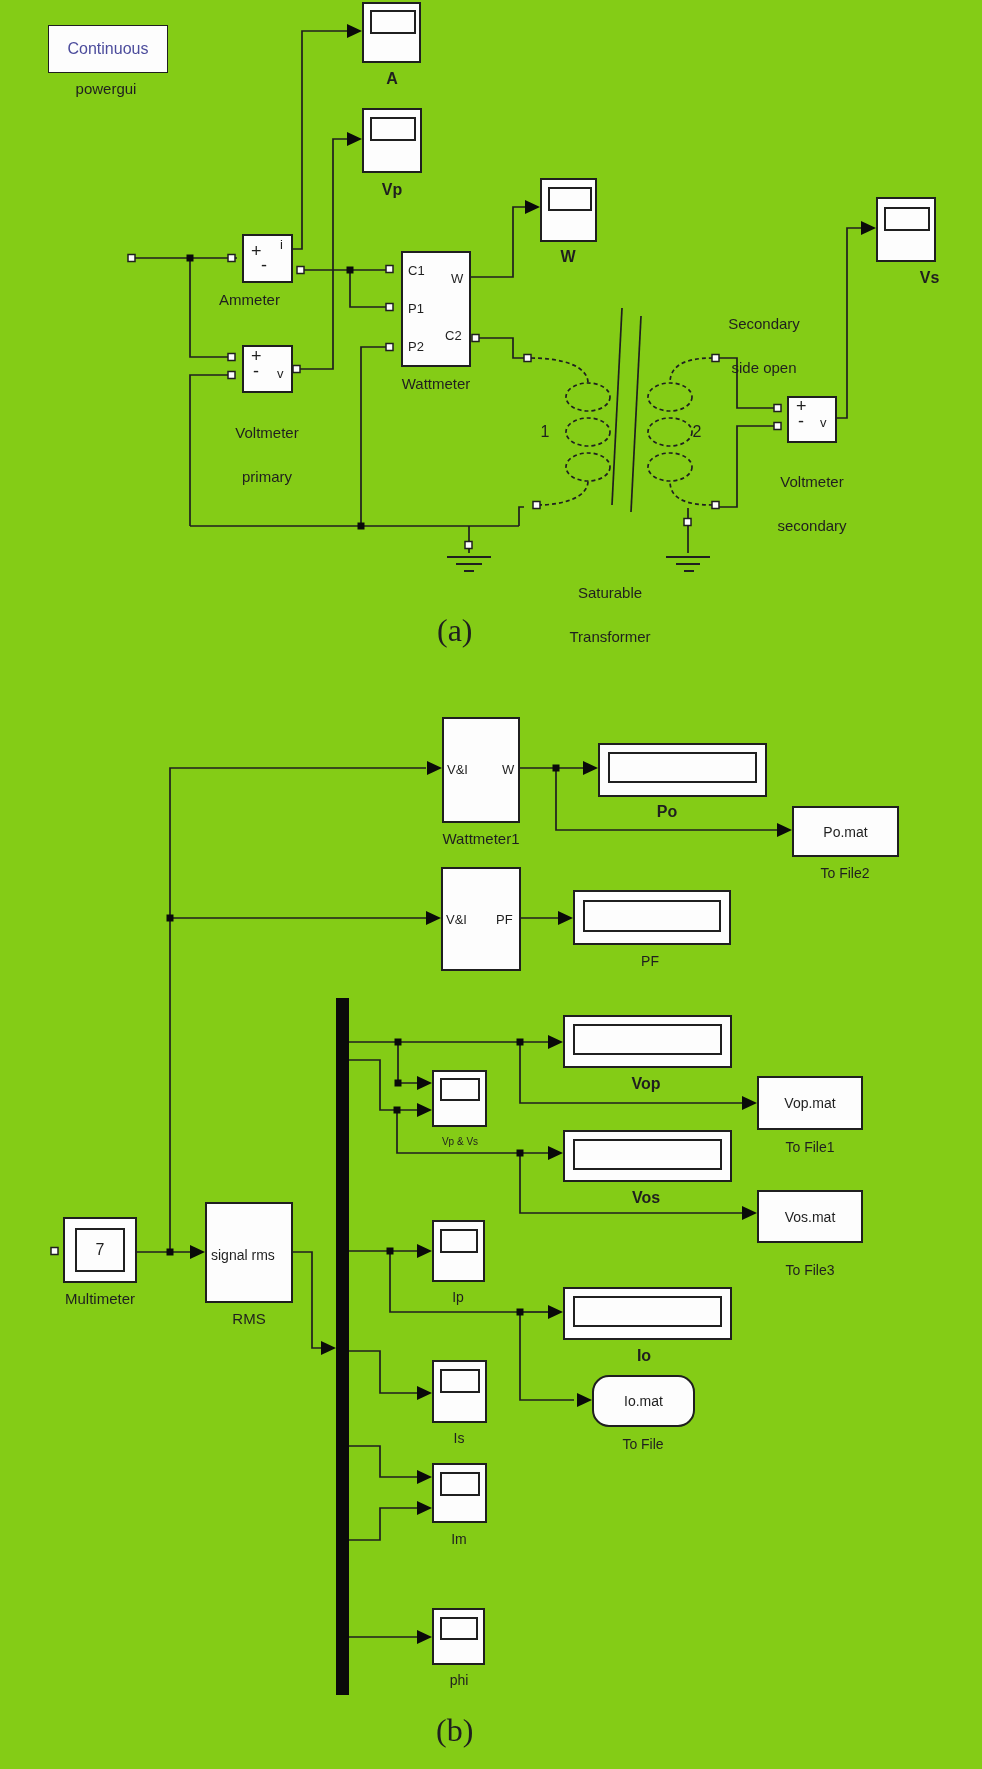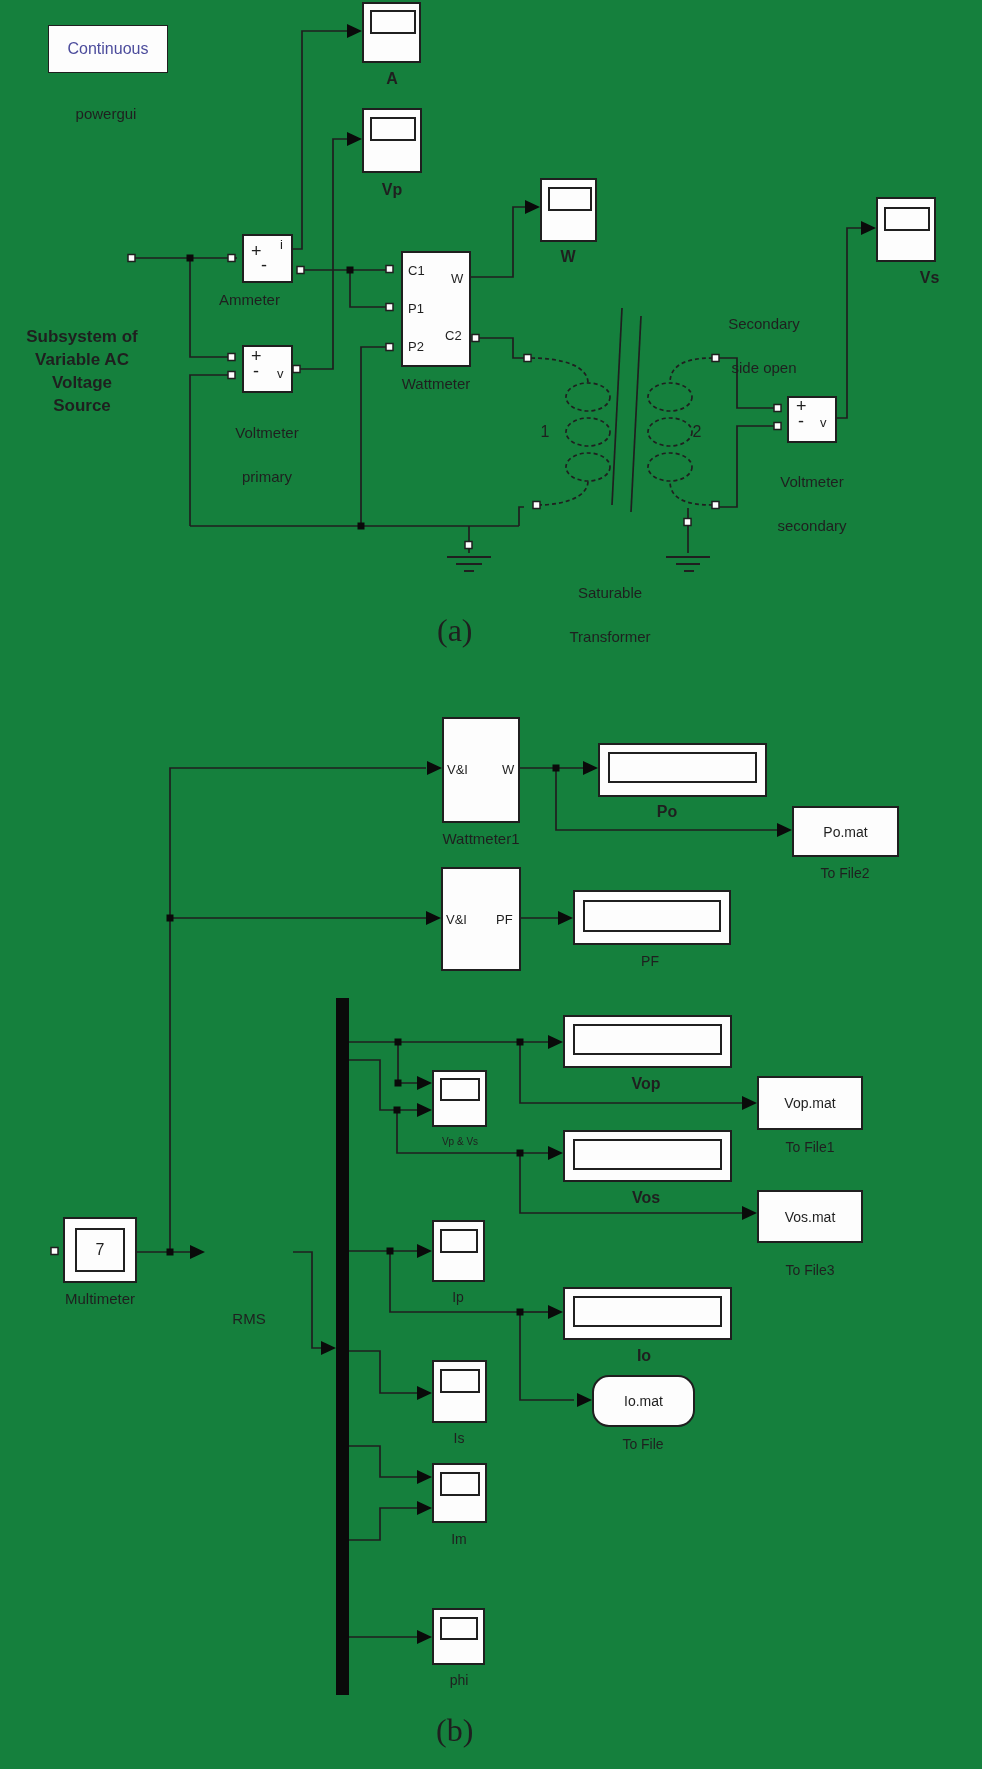--- a/index.html
+++ b/index.html
@@ -1,17 +1,17 @@
 <!DOCTYPE html>
 <html><head>
 <meta charset="utf-8">
 <style>
   html,body{margin:0;padding:0;background:#ffffff;}
   #canvas{
-    position:relative;width:982px;height:1769px;background:#15803d;
+    position:relative;width:982px;height:1769px;background:#84cc16;
     font-family:"Liberation Sans", sans-serif;color:#1f1f1f;overflow:hidden;
   }
   .blk{position:absolute;border:2px solid #1f1f1f;background:#fdfdfd;box-sizing:border-box;}
   .screen{position:absolute;border:2px solid #1f1f1f;background:#fdfdfd;box-sizing:border-box;}
   .lbl{position:absolute;font-size:15px;line-height:20px;text-align:center;white-space:nowrap;}
   .lbl2{position:absolute;font-size:15px;line-height:22px;text-align:center;white-space:pre-line;}
   .bold{font-weight:bold;}
   .portlbl{position:absolute;font-size:13px;line-height:14px;}
   .caption{position:absolute;font-family:"Liberation Serif", serif;font-size:32px;}
   svg{position:absolute;left:0;top:0;}
@@ -160,28 +160,22 @@
       <rect x="774" y="422.5" width="7" height="7"></rect>
       <rect x="465" y="541.5" width="7" height="7"></rect>
       <rect x="684" y="518.5" width="7" height="7"></rect>
       <rect x="51" y="1247.5" width="7" height="7"></rect>
     </g>
   </svg>
 
   <div class="blk" style="left:48px;top:25px;width:120px;height:48px;border-width:1.5px;display:flex;align-items:center;justify-content:center;">
     <span style="color:#4c4c9c;font-size:16px;">Continuous</span>
   </div>
-  <div class="lbl" style="left:46px;top:79px;width:120px;margin-top:25px;">powergui</div>
-
-  <div class="srclbl" style="left:0px;top:325px;width:164px;">
-    <div>Subsystem of</div>
-    <div>Variable AC</div>
-    <div>Voltage</div>
-    <div>Source</div>
-  </div>
+  <div class="lbl" style="left:46px;top:79px;width:120px;">powergui</div>
+
 
   <div class="blk" style="left:242px;top:234px;width:51px;height:49px;">
     <span class="portlbl" style="left:7px;top:8px;font-size:18px;">+</span>
     <span class="portlbl" style="left:17px;top:22px;font-size:18px;">-</span>
     <span class="portlbl" style="left:36px;top:2px;">i</span>
   </div>
   <div class="lbl" style="left:187px;top:290px;width:125px;">Ammeter</div>
 
   <div class="blk" style="left:242px;top:345px;width:51px;height:48px;">
     <span class="portlbl" style="left:7px;top:2px;font-size:18px;">+</span>
@@ -327,17 +321,20 @@
   </div>
   <div class="lbl" style="left:443px;top:1670px;width:32px;font-size:14px;">phi</div>
 
   <div class="blk" style="left:63px;top:1217px;width:74px;height:66px;">
     <div class="screen" style="left:10px;top:9px;width:50px;height:44px;display:flex;align-items:center;justify-content:center;">
       <span style="font-size:16px;">7</span>
     </div>
   </div>
   <div class="lbl" style="left:56px;top:1289px;width:88px;">Multimeter</div>
 
+  <div class="blk" style="left:205px;top:1202px;width:88px;height:101px;">
+    <span class="portlbl" style="left:4px;top:44px;font-size:14px;">signal rms</span>
+  </div>
   <div class="lbl" style="left:225px;top:1309px;width:48px;">RMS</div>
 
   <div class="caption" style="left:436px;top:1712px;">(b)</div>
 
 </div>
 
 </body></html>

